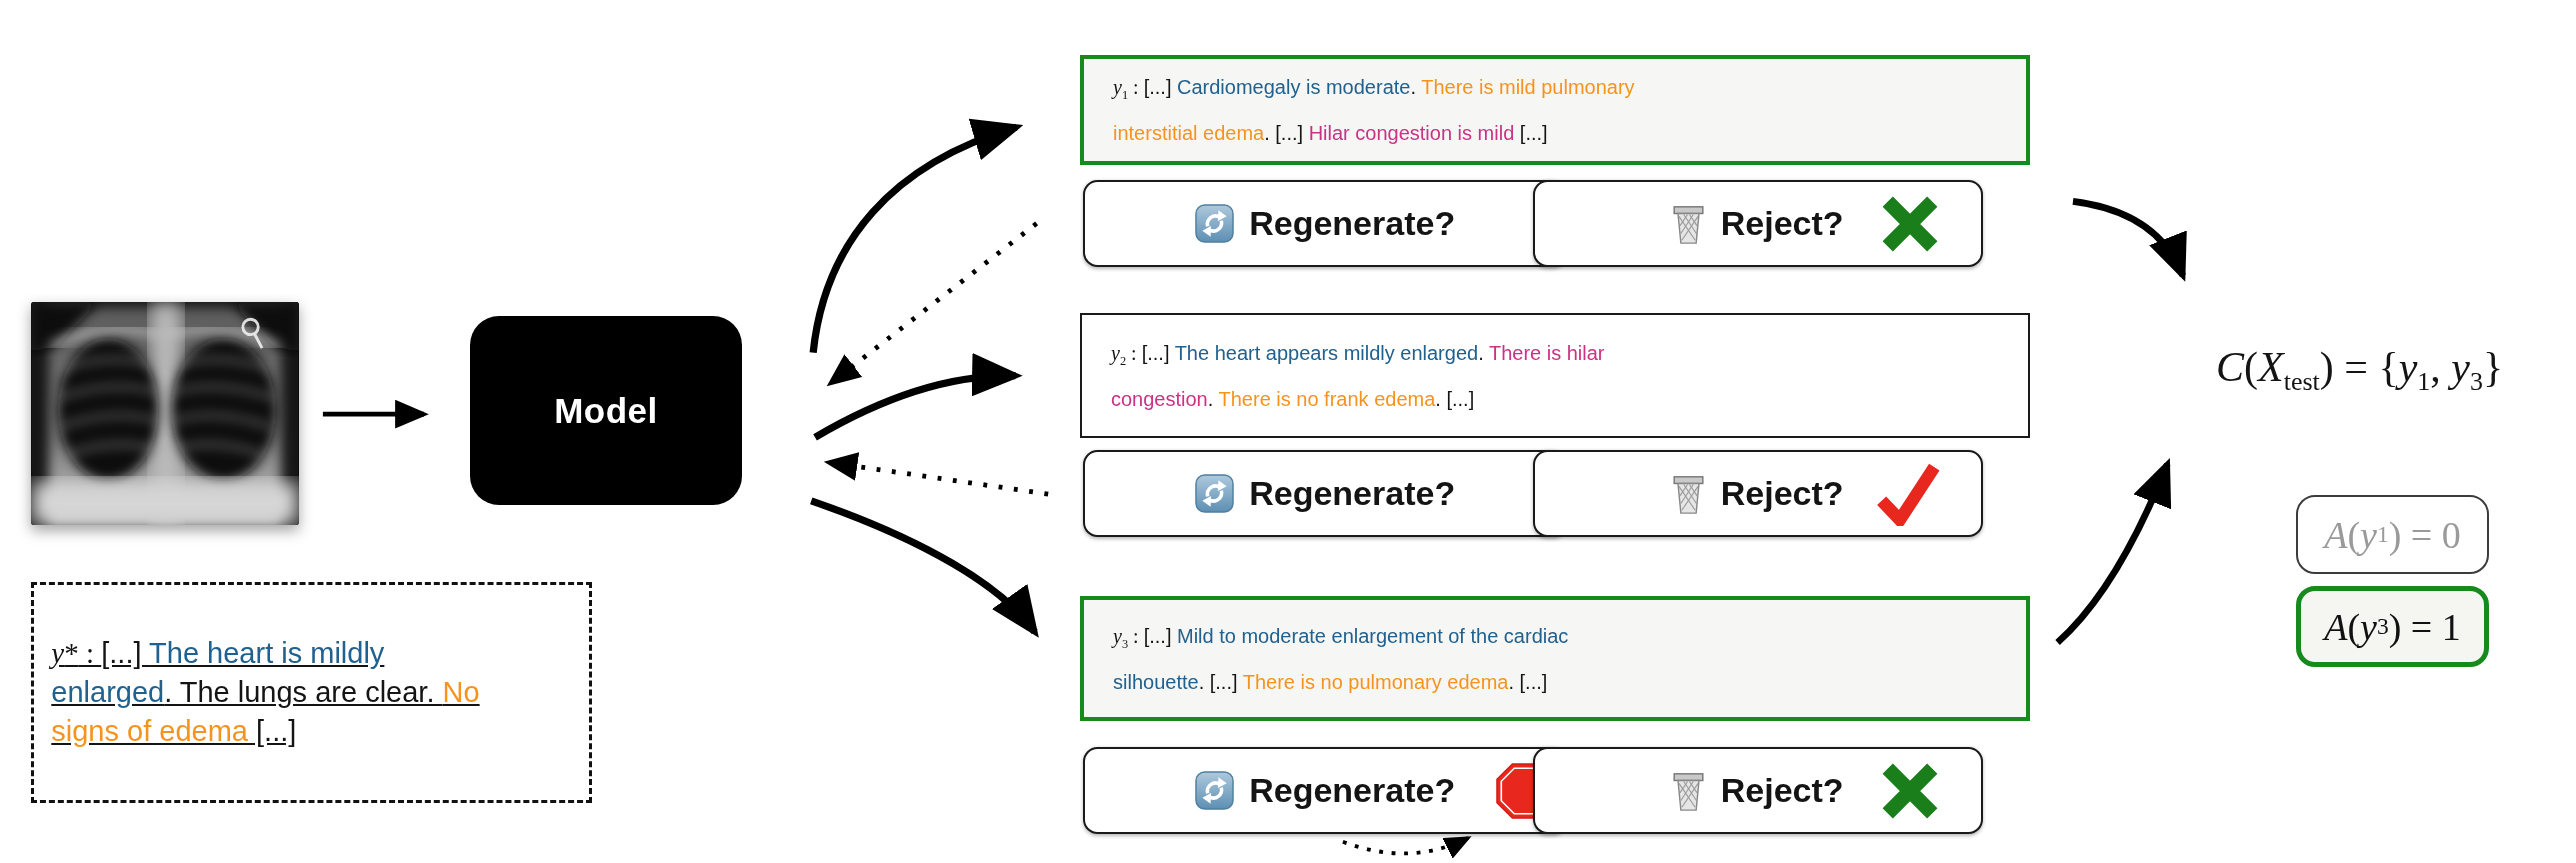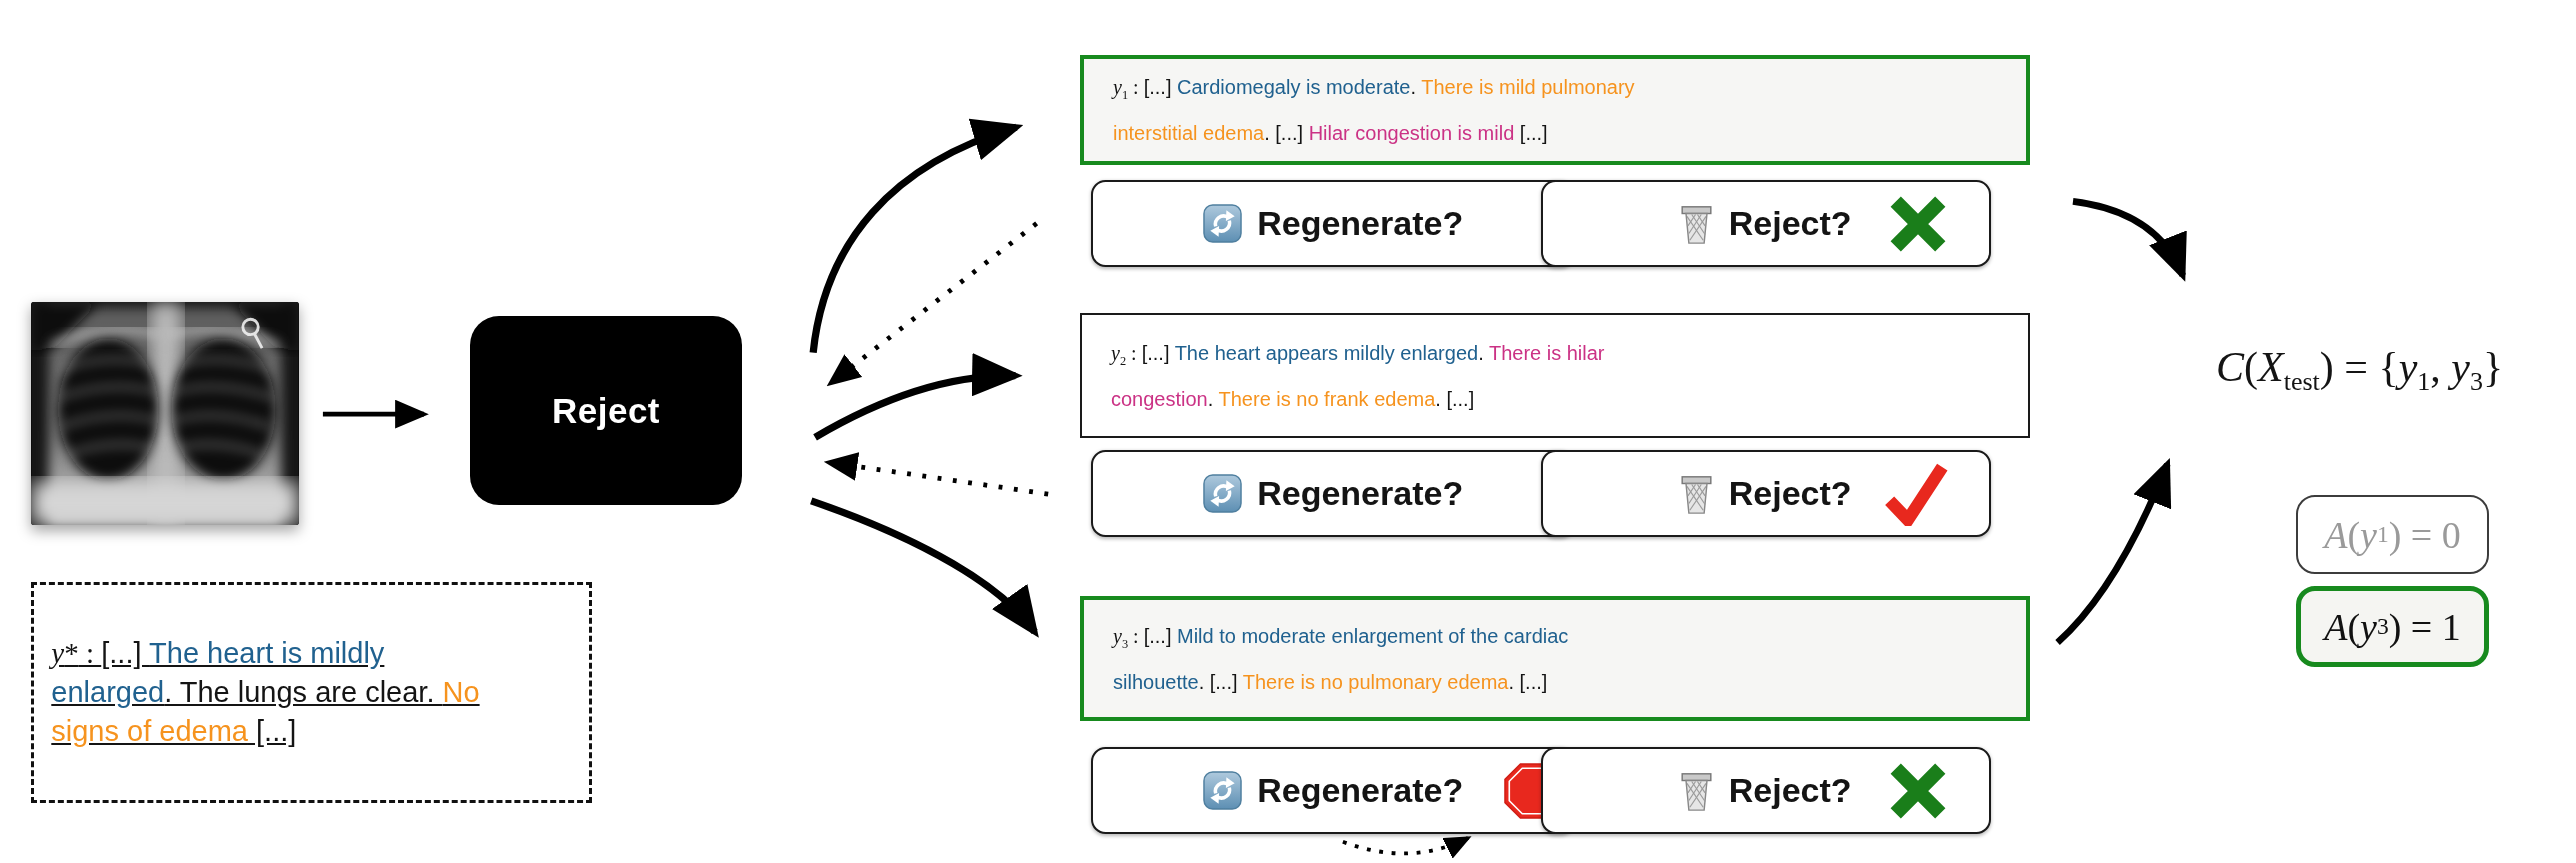--- a/index.html
+++ b/index.html
@@ -36,21 +36,21 @@
           padding:0 19px 0 29px;font-size:20px;line-height:38px;}
   .report.accepted{border:4.3px solid var(--green);}
   .report.plain{border:2.9px solid #1a1a1a;background:#fff;}
   #report-y1{top:55px;height:110px;}
   #report-y2{top:313px;height:125px;}
   #report-y3{top:596px;height:125px;}
 
   
   .btn{background:#fff;border:2.4px solid #1a1a1a;border-radius:14.5px;box-sizing:border-box;
        display:flex;align-items:center;justify-content:center;gap:15.4px;
-       font-size:34px;font-weight:bold;box-shadow:0 1.9px 3.9px rgba(0,0,0,.28);height:87px;margin-left:8px;}
+       font-size:34px;font-weight:bold;box-shadow:0 1.9px 3.9px rgba(0,0,0,.28);height:87px;}
   .btn .mark{position:absolute;right:40px;top:50%;transform:translateY(-50%);}
   .btn .stop{position:absolute;right:13.5px;top:50%;transform:translateY(-50%);}
   .regen{left:1083px;width:484px;}
   .rej{left:1533px;width:450px;}
   .row1{top:180px;} .row2{top:450px;} .row3{top:747px;}
 
   
   #formula{left:2216px;top:343px;width:360px;font-size:42px;white-space:nowrap;
            font-family:"Liberation Serif","DejaVu Serif",serif;}
   .audit{left:2296px;width:193px;box-sizing:border-box;border-radius:19px;
@@ -102,21 +102,21 @@
       <path d="M258 46 Q 198 18 146 34" stroke="#e2e2e2" stroke-width="6" fill="none" opacity=".8" filter="url(#bl1)"></path>
       <rect x="0" y="186" width="278" height="46" fill="#d6d6d6" filter="url(#bl2)"></rect>
       <g stroke="#f0f0f0" stroke-width="3" fill="none" opacity=".9">
         <circle cx="228" cy="26" r="8"></circle>
           <line x1="232" y1="33" x2="240" y2="48"></line>
       </g>
     </svg>
   </div>
 
   <div class="abs" id="model">
-    <span>Reject</span>
+    <span>Model</span>
   </div>
 
   <div class="abs" id="ystar">
     <div><span class="serif" style="font-style: italic;">y</span><span class="serif">*</span><span class="serif"> :  </span><span>[...] </span><span style="color: rgb(32, 97, 143);">The heart is mildly</span><br><span style="color: rgb(32, 97, 143);">enlarged</span><span>.  The lungs are clear. </span><span style="color: rgb(246, 147, 30);">No</span><br><span style="color: rgb(246, 147, 30);">signs of edema</span><span> [...]</span></div>
   </div>
 
   <div class="abs report accepted" id="report-y1">
     <div><span class="serif" style="font-style: italic;">y</span><sub class="serif">1</sub><span class="serif"> :  </span><span>[...] </span><span style="color: rgb(32, 97, 143);">Cardiomegaly is moderate</span><span>. </span><span style="color: rgb(246, 147, 30);">There is mild pulmonary</span><br><span style="color: rgb(246, 147, 30);">interstitial edema</span><span>. [...] </span><span style="color: rgb(203, 50, 133);">Hilar congestion is mild</span><span> [...]</span></div>
   </div>
   <div class="abs btn regen row1">

